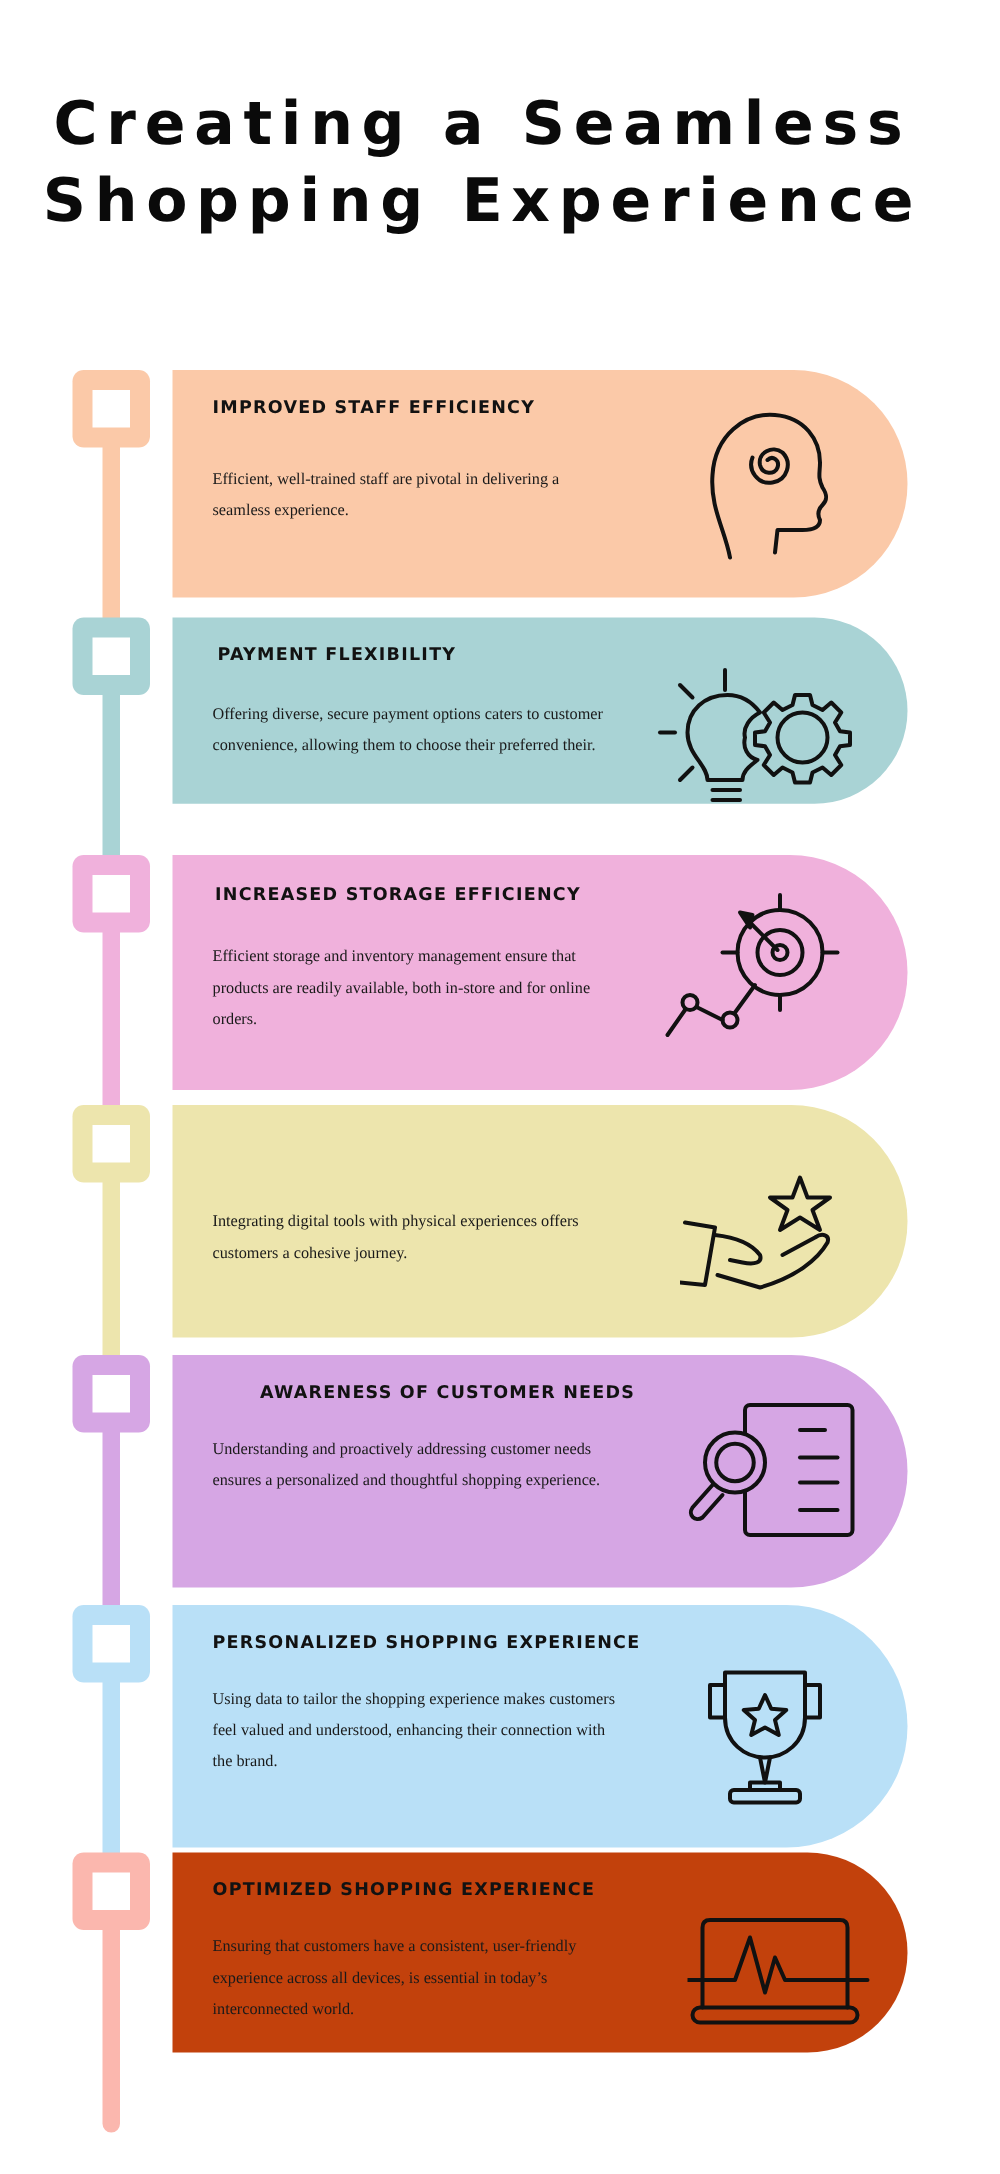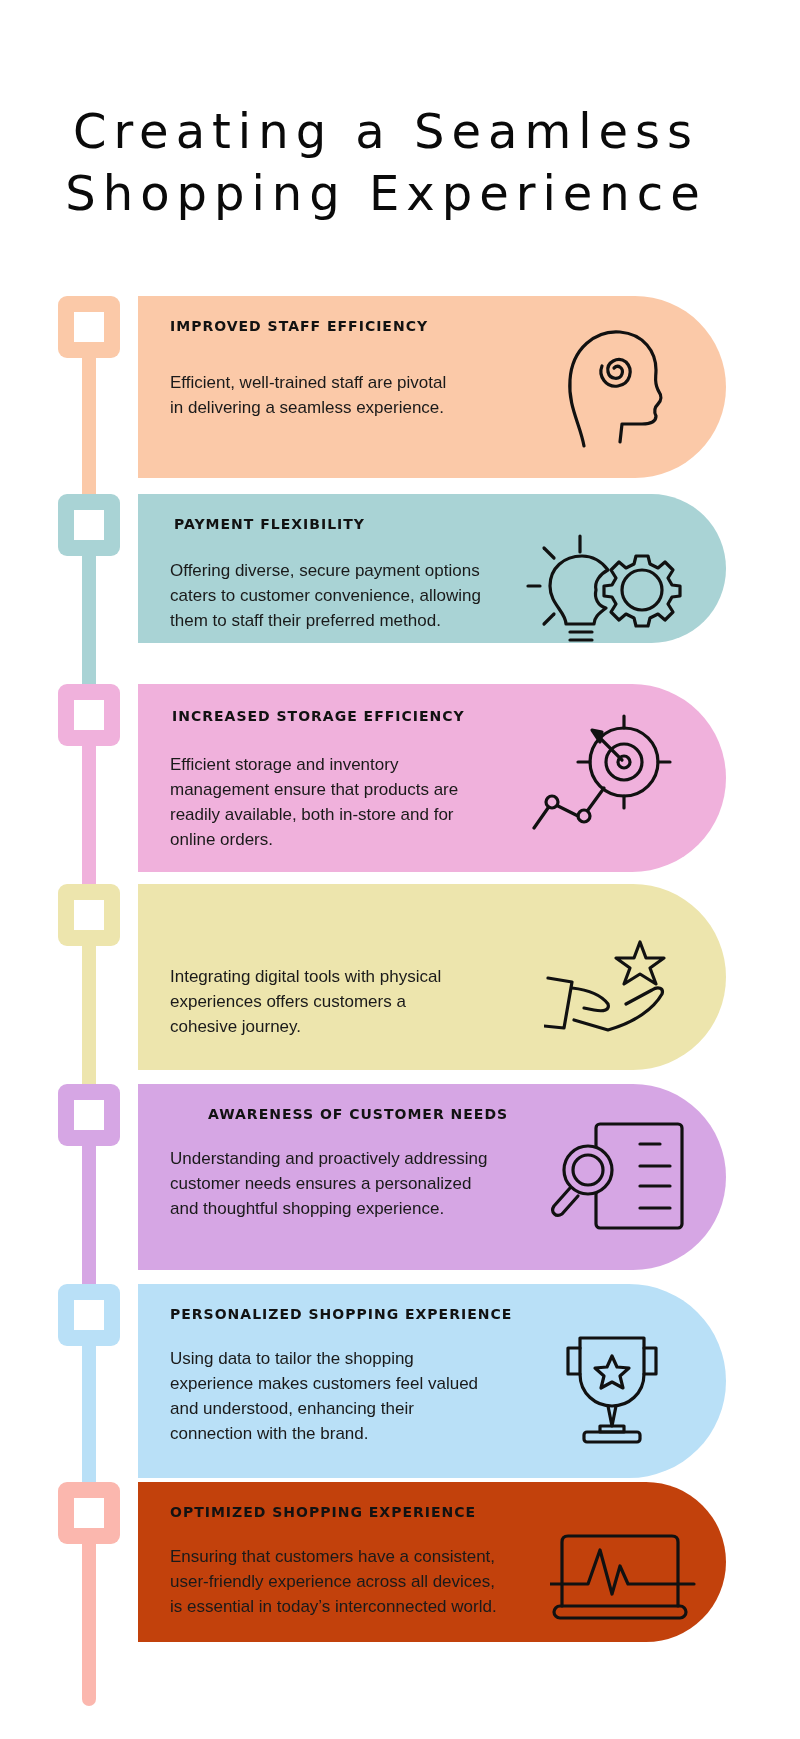--- a/index.html
+++ b/index.html
@@ -2,43 +2,43 @@
 <html><head>
 <meta charset="utf-8">
 <style>
   * { box-sizing: border-box; margin: 0; padding: 0; }
   html, body { width: 800px; height: 1739px; background: #ffffff; overflow: hidden; }
   body { position: relative; font-family: "Liberation Sans", sans-serif; color: #111; }
 
   .title {
     position: absolute; left: 0; top: 68px; width: 772px;
     text-align: center; font-family: "DejaVu Sans", sans-serif;
-    font-weight: 400; font-size: 48px; letter-spacing: 7px; line-height: 62px; color: #0a0a0a; margin-top: 32px;
+    font-weight: 700; font-size: 48px; letter-spacing: 7px; line-height: 62px; color: #0a0a0a;
   }
   .title span { display: block; }
 
   .step { position: absolute; left: 0; width: 800px; }
   .rail { position: absolute; left: 82px; width: 14px; border-radius: 7px; }
   .marker {
     position: absolute; left: 58px; width: 62px; height: 62px; border-radius: 9px;
   }
   .marker .hole {
     position: absolute; left: 16px; top: 16px; width: 30px; height: 30px; background: #fff;
   }
   .card {
     position: absolute; left: 138px; width: 588px;
     border-radius: 0 100px 100px 0;
   }
   .card-title {
     position: absolute; left: 32px; font-family: "DejaVu Sans", sans-serif; font-weight: 700;
     font-size: 14px; letter-spacing: 1px; color: #121212; line-height: 28px; white-space: pre-line;
   }
   .card-text {
-    position: absolute; left: 32px; width: 330px; font-family: Liberation Sans, sans-serif;
-    font-size: 17px; line-height: 25px; color: #1a1a1a;
+    position: absolute; left: 32px; width: 330px; font-family: Liberation Serif, serif;
+    font-size: 13px; line-height: 25px; color: #1a1a1a;
   }
   .icon { position: absolute; }
   .icon svg { display: block; fill: none; stroke: #111; stroke-width: 3.2; stroke-linecap: round; stroke-linejoin: round; }
 </style>
 </head>
 <body>
 
 <h1 class="title">
   <span>Creating a Seamless</span>
   <span>Shopping Experience</span>
@@ -61,21 +61,21 @@
   </div>
 </div>
 
 <div class="step" style="top:494px;">
   <div class="rail" style="top:30px;height:170px;background:#A9D3D5;"></div>
   <div class="marker" style="top:0;background:#A9D3D5;">
       <div class="hole"></div>
     </div>
   <div class="card" style="top:0;height:149px;background:#A9D3D5;">
     <div class="card-title" style="top:16px;left:36px;">PAYMENT FLEXIBILITY</div>
-    <div class="card-text" style="top:64px;">Offering diverse, secure payment options caters to customer convenience, allowing them to staff their preferred method.</div>
+    <div class="card-text" style="top:64px;">Offering diverse, secure payment options caters to customer convenience, allowing them to choose their preferred their.</div>
     <div class="icon" style="left:384px;top:38px;">
       <svg width="170" height="120" viewBox="0 0 170 120">
         <line x1="58" y1="4" x2="58" y2="20"></line>
         <line x1="22" y1="16" x2="32" y2="26"></line>
         <line x1="6" y1="54" x2="18" y2="54"></line>
         <line x1="22" y1="92" x2="32" y2="82"></line>
         <path d="M44 92 C44 80 28 72 28 54 C28 36 42 24 60 24 C72 24 80 30 86 38 C78 42 72 50 74 58 C72 66 76 74 84 76 C76 82 72 86 72 92 Z"></path>
         <line x1="48" y1="100" x2="70" y2="100"></line>
         <line x1="48" y1="108" x2="70" y2="108"></line>
         <circle cx="120" cy="58" r="20"></circle>

